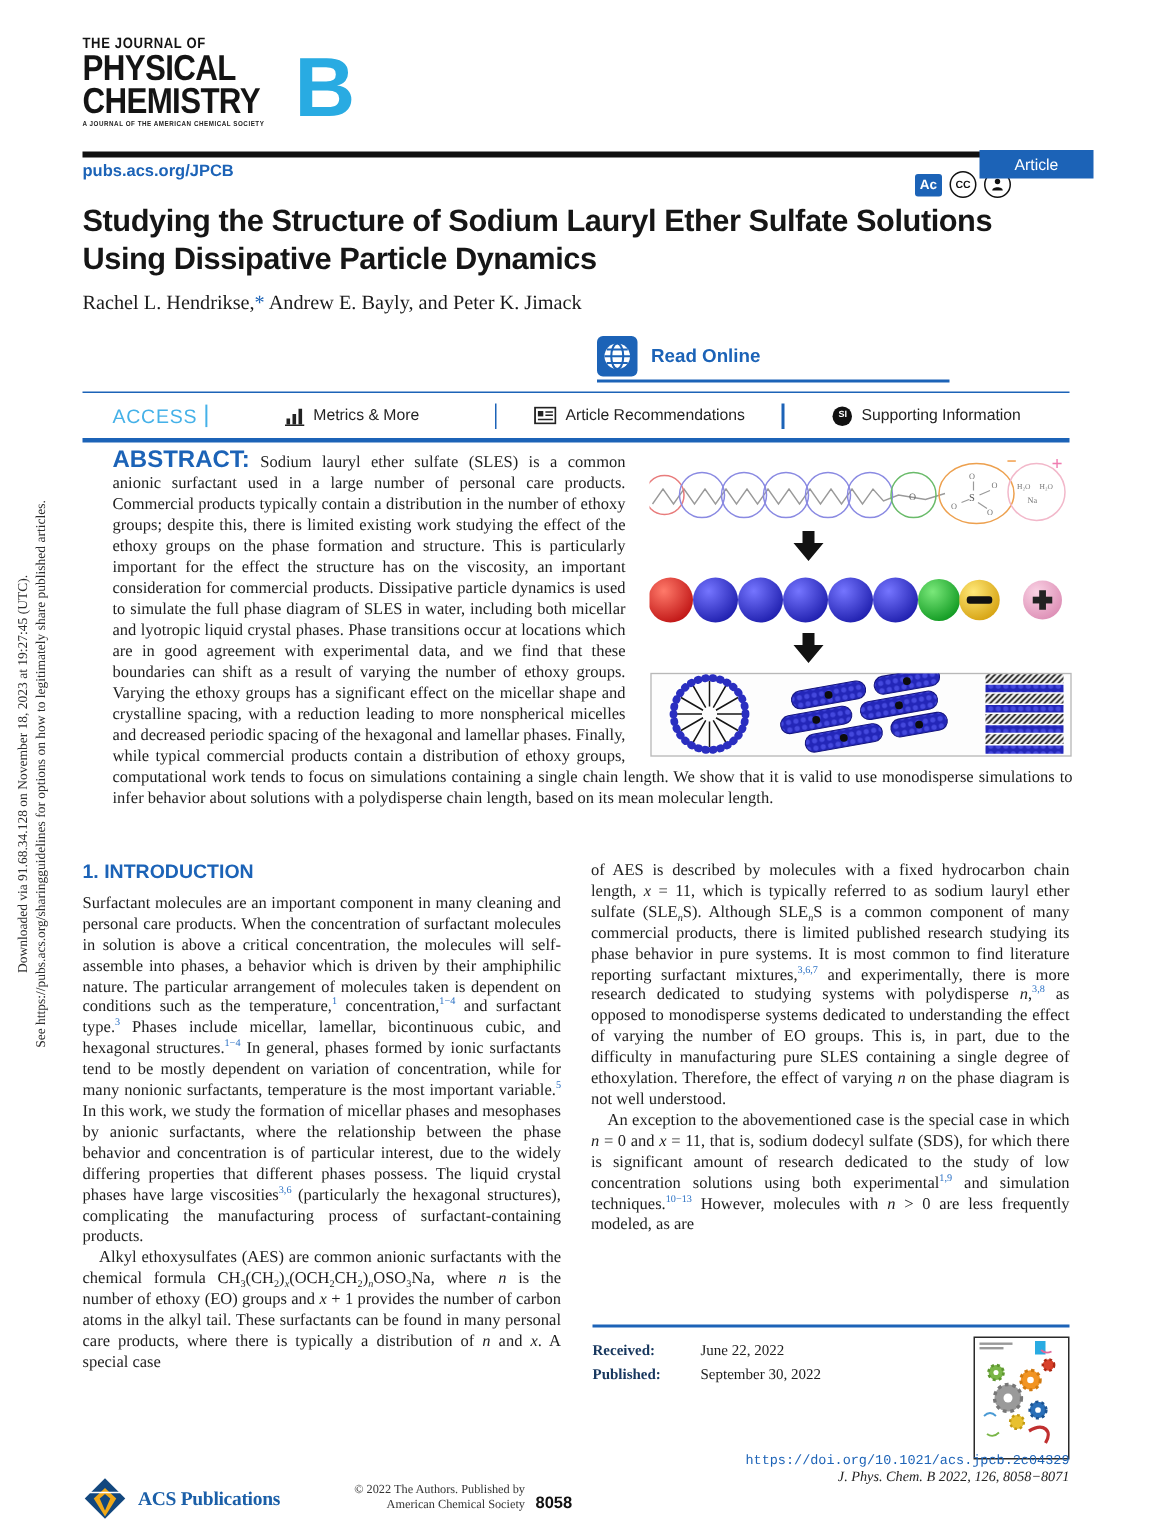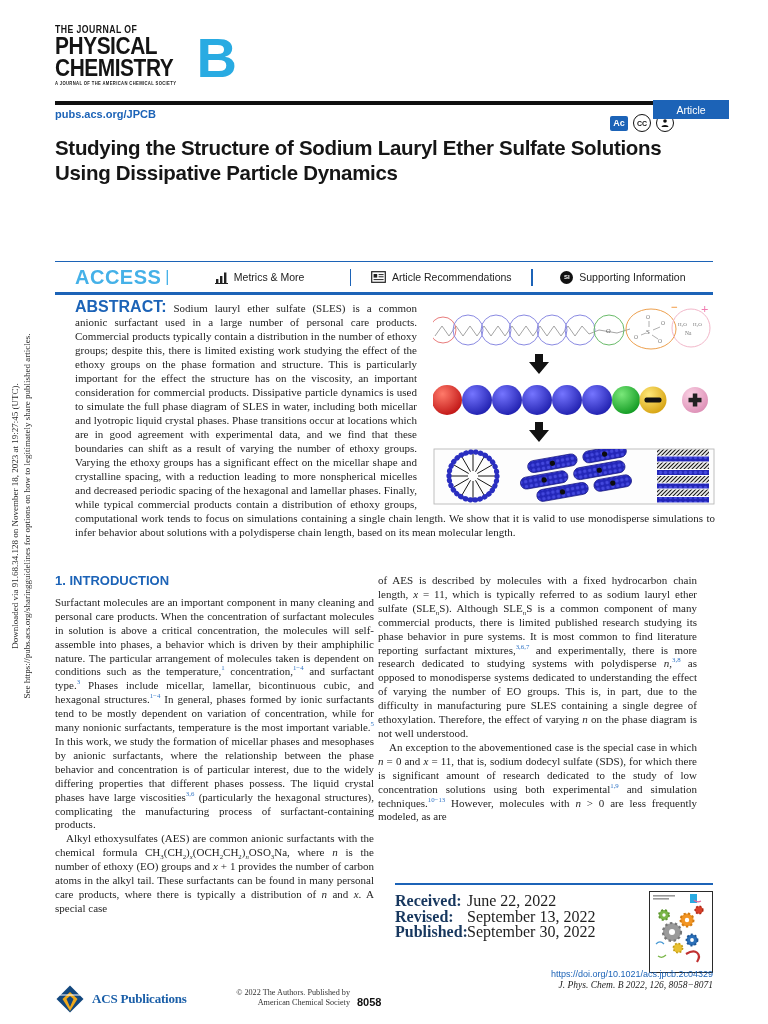--- a/index.html
+++ b/index.html
@@ -42,55 +42,55 @@
   .cite-label{font-family:"Liberation Sans",sans-serif;font-size:11px;font-weight:bold;color:#111;}
   .cite-ref{font-family:"Liberation Sans",sans-serif;font-size:11px;font-style:italic;color:#1c63b7;}
   .read-online{position:absolute;left:398px;top:221px;width:235px;height:32px;
                border-bottom:2.5px solid #1c63b7;display:flex;align-items:center;gap:9px;}
   .globe-ico{width:27px;height:27px;background:#1c63b7;border-radius:4px;flex:0 0 auto;}
   .read-label{font-family:"Liberation Sans",sans-serif;font-size:12.5px;font-weight:bold;color:#1c63b7;}
   
   .access{position:absolute;left:55px;top:261px;width:658px;height:30px;
           border-top:1.5px solid #1c63b7;border-bottom:3px solid #1c63b7;
           display:flex;align-items:center;font-family:"Liberation Sans",sans-serif;}
-  .access-label{color:#45b1e8;font-size:20px;font-weight:bold;letter-spacing:.5px;margin-left:20px;}
+  .access-label{color:#45b1e8;font-size:13px;font-weight:normal;letter-spacing:.5px;margin-left:20px;}
   .access-pipe{color:#45b1e8;font-size:16px;font-weight:normal;margin-left:4px;}
   .access-item{flex:1;display:flex;align-items:center;justify-content:center;gap:6px;
                font-size:10.5px;color:#232323;}
   .vdiv{width:1.5px;height:17px;background:#1c63b7;}
   .si-circle{width:13px;height:13px;border-radius:50%;background:#111;color:#fff;font-size:6px;
              font-weight:bold;display:flex;align-items:center;justify-content:center;}
   
   .abstract{position:absolute;left:75px;top:300px;width:640px;height:272px;overflow:hidden;
             font-size:11px;line-height:14px;text-align:justify;color:#1e1e1e;}
   .abs-label{font-family:"Liberation Sans",sans-serif;font-weight:bold;color:#1c63b7;font-size:16px;}
   .abs-fig{float:right;width:282px;height:205px;margin-left:16px;margin-bottom:6px;background:#fff;}
   
   .intro{position:absolute;left:55px;top:574px;width:658px;}
-  .cols{display:flex;gap:4px;}
+  .cols{display:flex;gap:20px;}
   .col{width:319px;font-size:11px;line-height:13.9px;text-align:justify;color:#1e1e1e;}
   .sec-head{font-family:"Liberation Sans",sans-serif;font-weight:bold;font-size:13px;
             color:#1c63b7;margin:0 0 8px 0;}
   .col p{margin:0;}
   .col p.indent{text-indent:11px;}
   sup{font-size:.62em;line-height:0;vertical-align:super;}
   sub{font-size:.62em;line-height:0;vertical-align:sub;}
   .ref{color:#2e73c5;}
   .it{font-style:italic;}
   
   .received{position:absolute;left:395px;top:883px;width:318px;background:#fff;
             border-top:2px solid #1c63b7;padding-top:8px;}
-  .rec-row{display:flex;font-size:16px;line-height:15.5px;}
+  .rec-row{display:flex;font-size:10px;line-height:15.5px;}
   .rec-label{width:72px;font-weight:bold;color:#17375e;}
   .rec-value{color:#1e1e1e;}
   .cover-thumb{position:absolute;right:0;top:6px;width:62px;height:80px;border:1.5px solid #2a2a2a;
                background:#fff;}
   
   .footer-doi{position:absolute;right:55px;top:969px;text-align:right;}
-  .doi-link{font-family:Liberation Sans, sans-serif;font-size:9px;color:#1c63b7;line-height:10.5px;}
+  .doi-link{font-family:Liberation Mono, monospace;font-size:9px;color:#1c63b7;line-height:10.5px;}
   .doi-cite{font-size:9.5px;font-style:italic;color:#222;line-height:11px;}
   .footer-brand{position:absolute;left:55px;top:984px;display:flex;align-items:center;gap:7px;}
   .brand-text{font-family:Liberation Serif, serif;font-size:13px;font-weight:bold;
               color:#1b5fa8;letter-spacing:-.2px;}
   .footer-copy{position:absolute;left:222px;top:988px;width:128px;text-align:right;
                font-size:8.2px;line-height:9.6px;color:#333;}
   .footer-page{position:absolute;left:357px;top:996px;font-family:"Liberation Sans",sans-serif;
                font-size:11px;font-weight:bold;color:#111;}
 </style>
 </head>
@@ -121,21 +121,32 @@
     <div class="cc-circle">
       <svg width="10" height="10" viewBox="0 0 10 10">
         <circle cx="5" cy="3" r="1.8" fill="#111"></circle>
         <path d="M1.5,9 C1.5,6.2 8.5,6.2 8.5,9 Z" fill="#111"></path>
       </svg>
     </div>
   </div>
   <div class="article-badge">Article</div>
 
   <div class="title">Studying the Structure of Sodium Lauryl Ether Sulfate Solutions Using Dissipative Particle Dynamics</div>
-
+  <div class="authors"><span>Rachel L. Hendrikse,</span><span class="star">*</span><span> Andrew E. Bayly, and Peter K. Jimack</span></div>
+
+  <div class="read-online">
+    <div class="globe-ico">
+      <svg width="27" height="27" viewBox="0 0 27 27">
+        <circle cx="13.5" cy="13.5" r="8.5" fill="#fff"></circle>
+        <ellipse cx="13.5" cy="13.5" rx="4" ry="8.5" fill="none" stroke="#1c63b7" stroke-width="1.4"></ellipse>
+        <path d="M5,13.5 h17 M6.5,9 h14 M6.5,18 h14" stroke="#1c63b7" stroke-width="1.3" fill="none"></path>
+      </svg>
+    </div>
+    <div class="read-label">Read Online</div>
+  </div>
 
   <div class="access">
     <span class="access-label">ACCESS</span>
     <span class="access-pipe">|</span>
     <div class="access-item">
       <svg width="13" height="13" viewBox="0 0 13 13">
         <rect x="1" y="8" width="2.4" height="4" fill="#222"></rect>
         <rect x="5" y="5" width="2.4" height="7" fill="#222"></rect>
         <rect x="9" y="1.5" width="2.4" height="10.5" fill="#222"></rect>
         <rect x="0" y="12" width="13" height="1" fill="#222"></rect>
@@ -292,24 +303,20 @@
       </div>
     </div>
   </div>
 
   <div class="received">
     <div class="rec-row">
       <span class="rec-label">Received:</span>
       <span class="rec-value">June 22, 2022</span>
     </div>
     <div class="rec-row">
-      <span class="rec-label">Revised:</span>
-      <span class="rec-value">September 13, 2022</span>
-    </div>
-    <div class="rec-row">
       <span class="rec-label">Published:</span>
       <span class="rec-value">September 30, 2022</span>
     </div>
     <div class="cover-thumb">
       <svg width="59" height="77" viewBox="0 0 59 77">
         <rect x="0" y="0" width="59" height="77" fill="#fff"></rect>
         <rect x="3" y="3" width="22" height="1.6" fill="#999"></rect>
         <rect x="3" y="6" width="16" height="1.6" fill="#999"></rect>
         <rect x="40" y="2" width="7" height="9" fill="#29abe2"></rect>
         <g>

